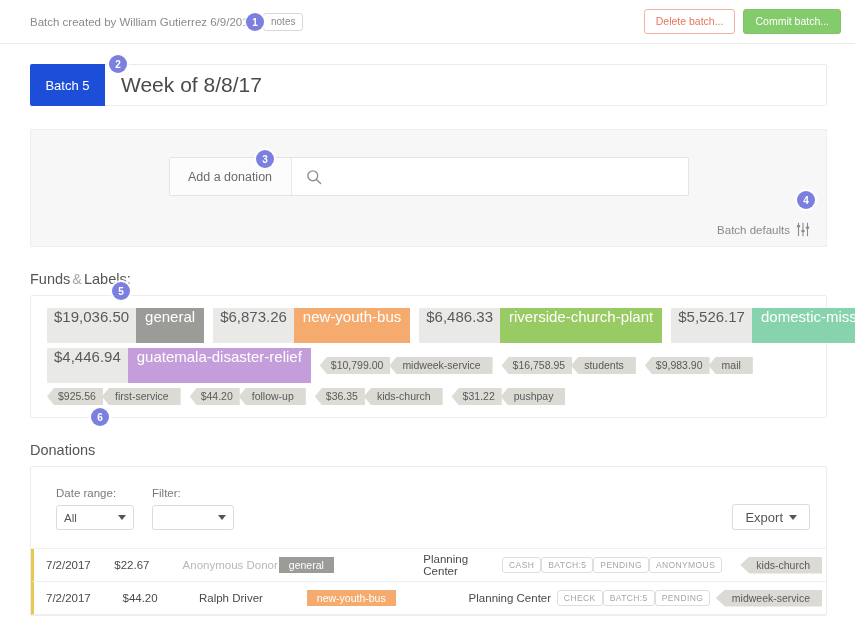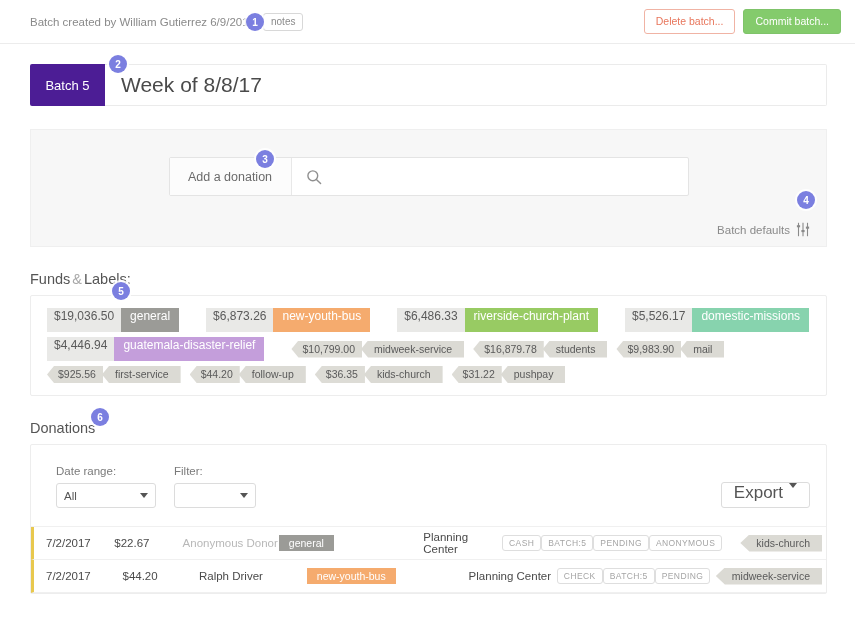--- a/index.html
+++ b/index.html
@@ -74,21 +74,21 @@
   
   .batch-row {
     position: relative;
     margin: 20px 28px 0 30px;
     display: flex;
     align-items: stretch;
     height: 42px;
   }
   .batch-tag {
     width: 75px;
-    background: #4c1d95;
+    background: #1d4ed8;
     color: #fff;
     font-size: 13px;
     display: flex; align-items: center; justify-content: center;
     border-radius: 2px 0 0 2px;
   }
   .batch-title-box {
     flex: 1;
     border: 1px solid #ebebeb;
     border-left: none;
     background: #fff;
@@ -170,23 +170,23 @@
     display: flex;
     align-items: center;
     margin-bottom: 5px;
     flex-wrap: nowrap;
   }
   .chip-row:last-child { margin-bottom: 0; }
 
   
   .fund-chip {
     display: flex;
-    margin-right: 27px;
-    height: 24px;
-    font-size: 12px;
+    margin-right: 9px;
+    height: 35px;
+    font-size: 15px;
     line-height: 17px;
     white-space: nowrap;
   }
   .fund-chip .amt {
     background: #e9e9e7;
     color: #5a5a5a;
     padding: 0 7px;
   }
   .fund-chip .nm {
     color: #fff;
@@ -230,21 +230,21 @@
     padding: 20px 16px 18px 25px;
     border-bottom: 1px solid #f0f0f0;
   }
   .filter-group { margin-right: 18px; }
   .filter-label {
     font-size: 11.5px;
     color: #7a7a7a;
     margin-bottom: 6px;
   }
   .select-box {
-    width: 100px; height: 25px;
+    width: 78px; height: 25px;
     border: 1px solid #dcdcdc;
     border-radius: 3px;
     background: #fff;
     display: flex; align-items: center;
     padding: 0 7px;
     font-size: 11.5px;
     color: #555;
     position: relative;
   }
   .select-box.wide { width: 82px; }
@@ -254,24 +254,24 @@
     border-left: 4px solid transparent;
     border-right: 4px solid transparent;
     border-top: 5px solid #555;
   }
   .filter-spacer { flex: 1; }
   .export-btn {
     height: 26px;
     border: 1px solid #dcdcdc;
     border-radius: 3px;
     background: #fff;
-    font-size: 17px;
+    font-size: 13px;
     color: #555;
     padding: 0 12px;
-    display: flex; align-items: flex-start; gap: 6px;
+    display: flex; align-items: center; gap: 6px;
     font-family: "Liberation Sans", sans-serif;
   }
   .export-caret {
     width: 0; height: 0;
     border-left: 4px solid transparent;
     border-right: 4px solid transparent;
     border-top: 5px solid #555;
   }
 
   .don-summary {
@@ -410,21 +410,21 @@
       <div class="chip-row">
         <div class="fund-chip">
           <span class="amt">$4,446.94</span>
           <span class="nm" style="background: rgb(196, 158, 219);">guatemala-disaster-relief</span>
         </div>
         <div class="label-chip">
           <span class="amt">$10,799.00</span>
           <span class="nm">midweek-service</span>
         </div>
         <div class="label-chip">
-          <span class="amt">$16,879.78</span>
+          <span class="amt">$16,758.95</span>
           <span class="nm">students</span>
         </div>
         <div class="label-chip">
           <span class="amt">$9,983.90</span>
           <span class="nm">mail</span>
         </div>
       </div>
       <div class="chip-row">
         <div class="label-chip">
           <span class="amt">$925.56</span>

